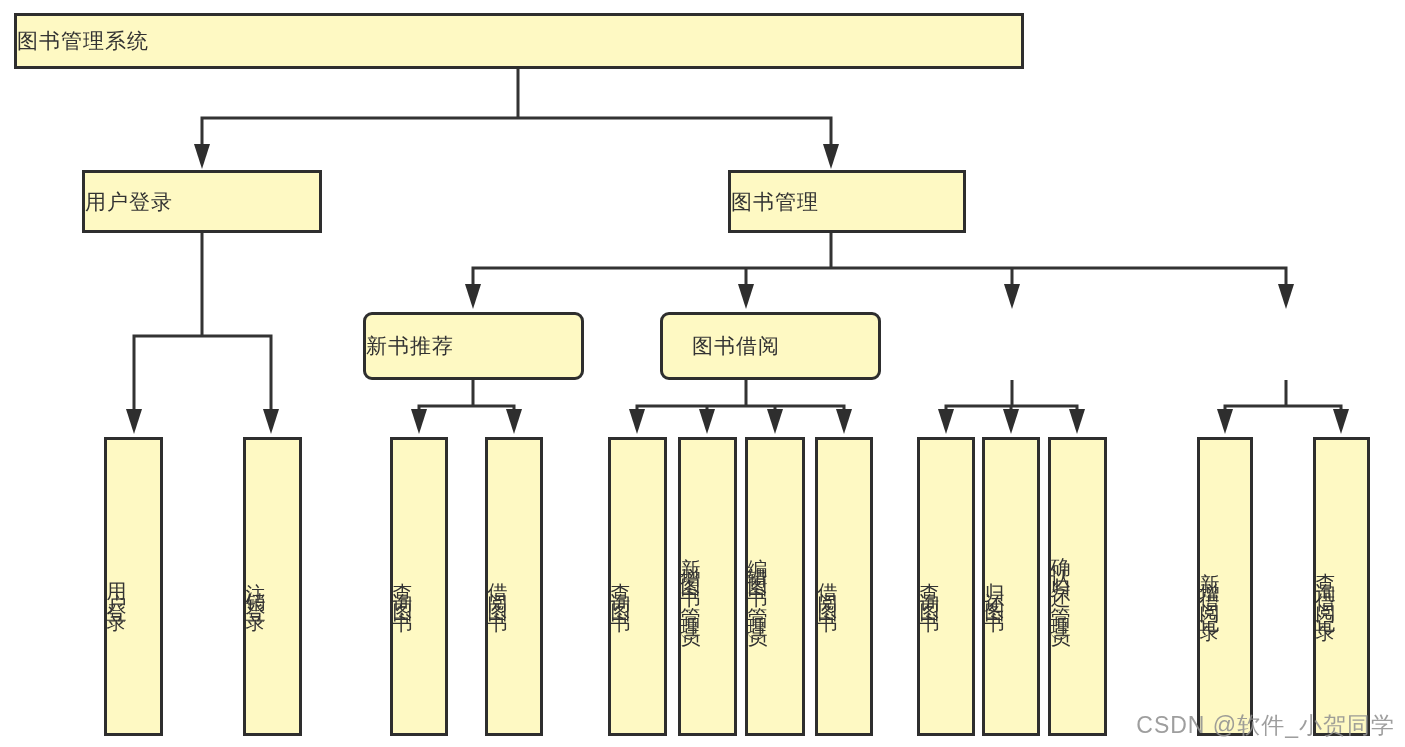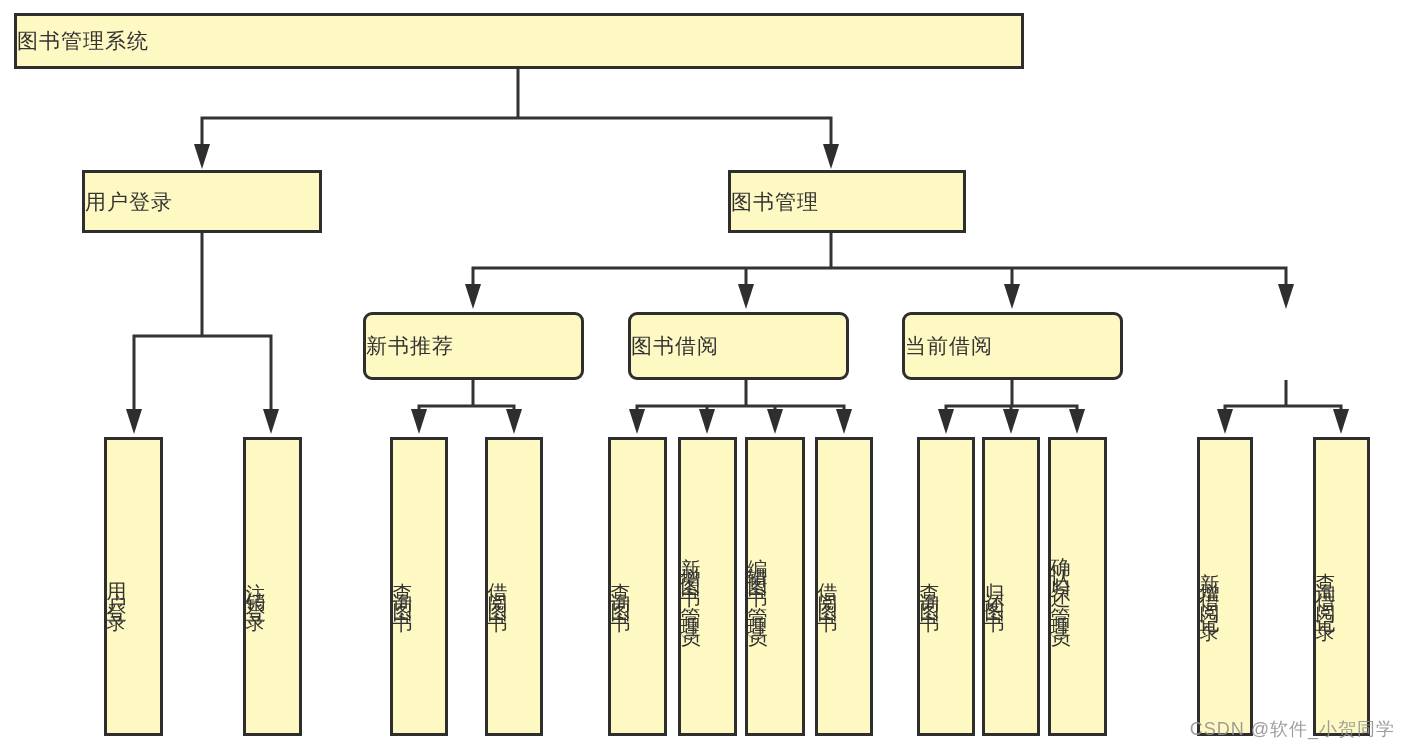--- a/index.html
+++ b/index.html
@@ -37,21 +37,21 @@
     line-height: 1;
   }
   
   .root   { left: 14px;   top: 13px;  width: 1010px; height: 56px; }
   
   .l2-a   { left: 82px;   top: 170px; width: 240px; height: 63px; }
   .l2-b   { left: 712px;  top: 170px; width: 238px; height: 63px; margin-left: 16px; }
   
   .l3     { top: 312px; height: 68px; border-radius: 9px; }
   .l3-1   { left: 363px;  width: 221px; }
-  .l3-2   { left: 628px;  width: 221px; }
+  .l3-2   { left: 660px;  width: 221px; padding-left: 29px; }
   .l3-3   { left: 902px;  width: 221px; }
   .l3-4   { left: 1178px; width: 220px; }
   
   .leaf   { top: 437px; height: 299px; }
   .a1 { left: 104px;  width: 59px; }
   .a2 { left: 243px;  width: 59px; }
   .b1 { left: 390px;  width: 58px; }
   .b2 { left: 485px;  width: 58px; }
   .c1 { left: 608px;  width: 59px; }
   .c2 { left: 678px;  width: 59px; }
@@ -61,21 +61,21 @@
   .d2 { left: 982px;  width: 58px; }
   .d3 { left: 1048px; width: 59px; }
   .e1 { left: 1197px; width: 56px; }
   .e2 { left: 1313px; width: 57px; }
 
   .watermark {
     position: absolute;
     right: 10px;
     bottom: 6px;
     font-family: "Liberation Sans", sans-serif;
-    font-size: 18px;
+    font-size: 23px;
     color: rgba(145, 145, 145, 0.88);
     letter-spacing: 1px;
     z-index: 5;
     white-space: nowrap;
   }
   .wire { stroke: #333333; stroke-width: 3; fill: none; }
   .head { fill: #2e2e2e; stroke: none; }
 </style>
 </head>
 <body>
@@ -142,23 +142,20 @@
   <div class="node l2-b">
     <span class="lbl">图书管理</span>
   </div>
 
   <div class="node l3 l3-1">
     <span class="lbl">新书推荐</span>
   </div>
   <div class="node l3 l3-2">
     <span class="lbl">图书借阅</span>
   </div>
-  <div class="node l3 l3-3">
-    <span class="lbl">当前借阅</span>
-  </div>
 
   <div class="node leaf a1">
     <span class="lbl">用户登录</span>
   </div>
   <div class="node leaf a2">
     <span class="lbl">注销登录</span>
   </div>
 
   <div class="node leaf b1">
     <span class="lbl">查询图书</span>

